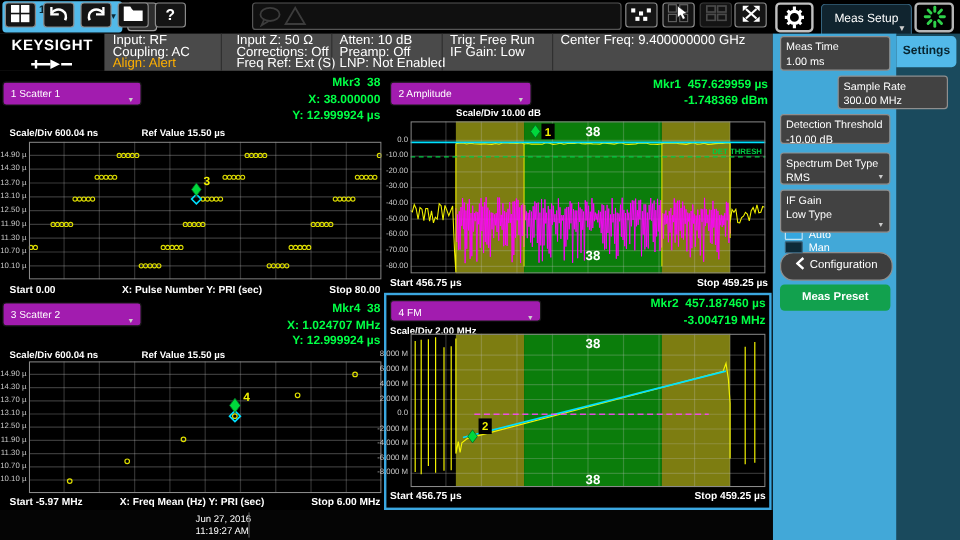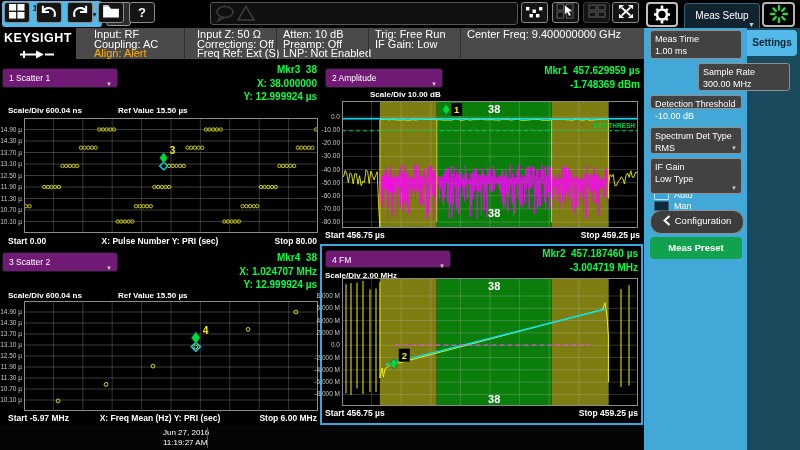--- a/index.html
+++ b/index.html
@@ -12,36 +12,36 @@
   #pulse-caret{right:4px;top:8px;font-size:7px;color:#0a2a3a;}
   #add-tab{left:106px;top:2px;width:25px;height:24px;background:#2d2d2d;border:1px solid #9a9a9a;
     border-radius:3px;color:#fff;font-size:14px;font-weight:bold;text-align:center;line-height:22px;}
   #gear-btn{left:646px;top:2px;width:32px;height:25px;background:#000;border:2px solid #c0c0c0;border-radius:4px;}
   #meas-setup-tab{left:684px;top:3px;width:74px;height:25px;background:#10242f;border:1px solid #35637e;
     border-bottom:none;border-radius:4px 4px 0 0;color:#fff;font-size:10px;line-height:24px;text-align:center;}
   #ms-caret{right:4px;top:9px;font-size:7px;color:#cfcfcf;position:absolute;}
   #busy-btn{left:762px;top:2px;width:33px;height:25px;background:#000;border:2px solid #b5b5b5;border-radius:4px;}
   
   #statusbar{left:0;top:28px;width:644px;height:31px;background:#4a4a4a;}
-  #brand{left:0;top:28px;width:76px;height:31px;background:#000;text-align:center;}
+  #brand{left:0;top:28px;width:87px;height:31px;background:#000;text-align:center;}
   #brand-name{color:#fff;font-size:12.5px;font-weight:bold;letter-spacing:.5px;margin-top:3px;}
   #header-cols{left:88px;top:28px;width:556px;height:31px;display:flex;}
   .hcol{padding:2px 4px 0 6px;box-sizing:border-box;border-left:1px solid #303030;}
   .hcol:first-child{border-left:none;}
   .hline{color:#fff;font-size:11px;line-height:9.5px;white-space:nowrap;}
   .hline.alert{color:#ffb000;}
   #lxi-badge{left:2px;top:60px;width:21px;height:11px;background:#00a550;color:#fff;
     font-size:7px;font-style:italic;font-weight:bold;text-align:center;line-height:11px;border-radius:1px;}
   
   .panel{background:#000;}
   #panel1{left:0;top:60px;width:320px;height:188px;}
   #panel2{left:322px;top:60px;width:321px;height:188px;}
   #panel3{left:0;top:250px;width:320px;height:175px;}
   #panel4{left:320px;top:244px;width:319px;height:177px;border:2px solid #3ba7e0;}
-  .psel{background:#701a75;border:1px solid #1a1a1a;border-radius:3px;color:#fff;
+  .psel{background:#a21caf;border:1px solid #1a1a1a;border-radius:3px;color:#fff;
     font-size:8.5px;line-height:18px;padding:0 6px;box-sizing:border-box;}
   .psel .caret{position:absolute;right:5px;top:6px;font-size:6px;color:#ccc;}
   .readout{text-align:right;color:#00ff45;font-weight:bold;font-size:10px;line-height:13.5px;white-space:pre;}
   .scale{color:#fff;font-weight:bold;font-size:8px;white-space:nowrap;}
   .brow{color:#fff;font-weight:bold;font-size:8.5px;}
   .gutlab{position:absolute;color:#c8c8c8;font-size:6.5px;white-space:nowrap;}
   svg.plot{position:absolute;background:#000;}
   
   #sb-blue{left:644px;top:28px;width:103px;height:422px;background:#42a8d8;}
   #sb-teal{left:747px;top:28px;width:53px;height:422px;background:#1a4a5d;}
@@ -279,21 +279,21 @@
       <div class="gutlab" style="right: 298px; top: 146px;">10.70 µ</div>
       <div class="gutlab" style="right: 298px; top: 157.5px;">10.10 µ</div>
     </div>
 
   <div class="abs panel" id="panel2">
     <div class="abs psel" style="left:3px;top:8px;width:118px;height:20px;">
       <span>2 Amplitude</span>
       <span class="caret">▼</span>
     </div>
     <div class="abs readout" style="right:3px;top:4px;" id="readout-1"><div>Mkr1  457.629959 µs</div><div>-1.748369 dBm</div></div>
-    <span class="abs scale" style="left:5px;top:30px;padding-left:43px;">Scale/Div 10.00 dB</span>
+    <span class="abs scale" style="left:15px;top:30px;padding-left:43px;">Scale/Div 10.00 dB</span>
     <div id="gutter-1"></div>
     <svg class="plot" id="svg-amplitude" style="left:20px;top:41px;" width="296" height="127">
         <rect x="0" y="0" width="296" height="127" fill="#000"></rect>
         <rect x="37.887999999999195" y="0" width="56.832000000002154" height="127" fill="#7d7d11"></rect>
         <rect x="94.72000000000135" y="0" width="114.8479999999965" height="127" fill="#0b7d0b"></rect>
         <rect x="209.56799999999785" y="0" width="56.83200000000218" height="127" fill="#7d7d11"></rect>
         <line x1="0" y1="16" x2="296" y2="16" stroke="rgba(200,200,200,0.25)" stroke-width="1"></line>
         <line x1="0" y1="29.125" x2="296" y2="29.125" stroke="rgba(200,200,200,0.25)" stroke-width="1"></line>
         <line x1="0" y1="42.25" x2="296" y2="42.25" stroke="rgba(200,200,200,0.25)" stroke-width="1"></line>
         <line x1="0" y1="55.375" x2="296" y2="55.375" stroke="rgba(200,200,200,0.25)" stroke-width="1"></line>
@@ -569,21 +569,21 @@
     </svg>
   </button>
 <div class="abs sbtn" style="top: 30px; height: 29px;">
       <div class="lab">Meas Time</div>
       <div class="val">1.00 ms</div>
     </div>
     <div class="abs sbtn" style="top: 63px; height: 28px; margin-left: 48px;">
       <div class="lab">Sample Rate</div>
       <div class="val">300.00 MHz</div>
     </div>
-    <div class="abs sbtn" style="top: 95px; height: 14px;">
+    <div class="abs sbtn" style="top: 95px; height: 25px;">
       <div class="lab">Detection Threshold</div>
       <div class="val">-10.00 dB</div>
     </div>
     <div class="abs sbtn" style="top: 127px; height: 27px;">
       <div class="lab">Spectrum Det Type</div>
       <div class="val">RMS</div>
       <div class="dd">▼</div>
     </div>
     <div class="abs sbtn" style="top: 158px; height: 36px;">
       <div class="lab">IF Gain</div>

